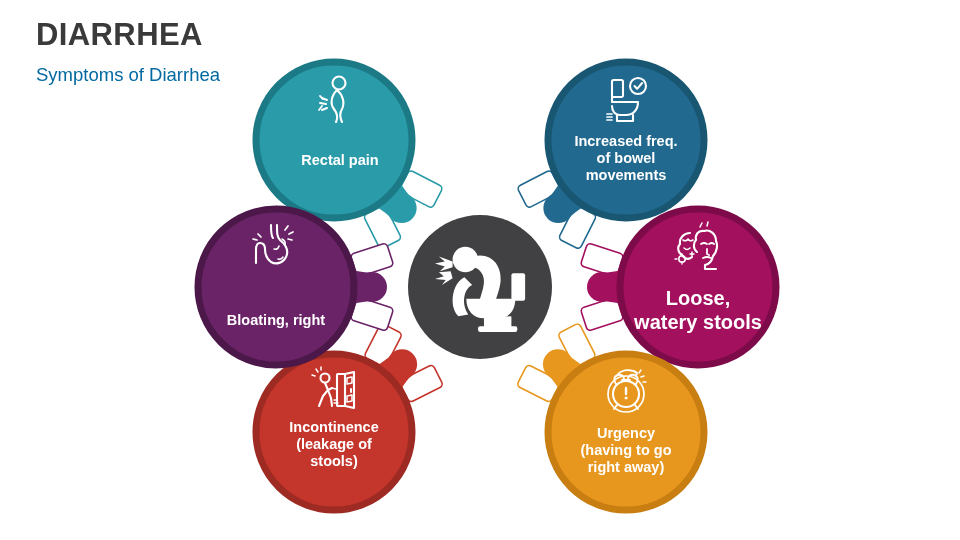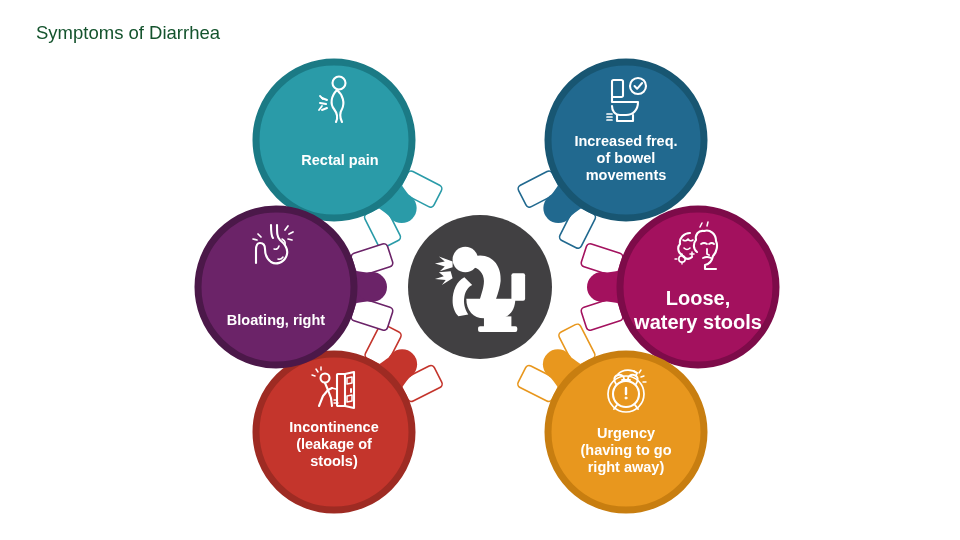--- a/index.html
+++ b/index.html
@@ -31,22 +31,22 @@
   #title {
     font-size: 31px;
     font-weight: bold;
     color: #3a3a3a;
     letter-spacing: 0.4px;
     line-height: 1.1;
     margin: 0;
   }
   #subtitle {
     font-size: 18.5px;
-    color: #14532d;
-    margin-top: 4px;
+    color: #0369a1;
+    margin-top: 12px;
     line-height: 1.2;
   }
 
   
   #diagram {
     position: absolute;
     left: 0;
     top: 0;
     width: 960px;
     height: 540px;
@@ -65,20 +65,21 @@
     pointer-events: none;
     white-space: pre-line;
   }
 </style>
 </head>
 <body>
 
 <div id="slide">
 
   <div id="header">
+    <div id="title">DIARRHEA</div>
     <div id="subtitle">Symptoms of Diarrhea</div>
   </div>
 
   <div id="diagram">
     <svg id="diagram-svg" width="960" height="540" viewBox="0 0 960 540">
         <g>
           <g>
             <g fill="#ffffff" stroke="#2A9BA8" stroke-width="1.6">
               <rect x="-12" y="-19" width="24" height="38" rx="4" transform="translate(382.49,227.14) rotate(153.20)"></rect>
               <rect x="-12" y="-19" width="24" height="38" rx="4" transform="translate(420.81,189.09) rotate(117.20)"></rect>

